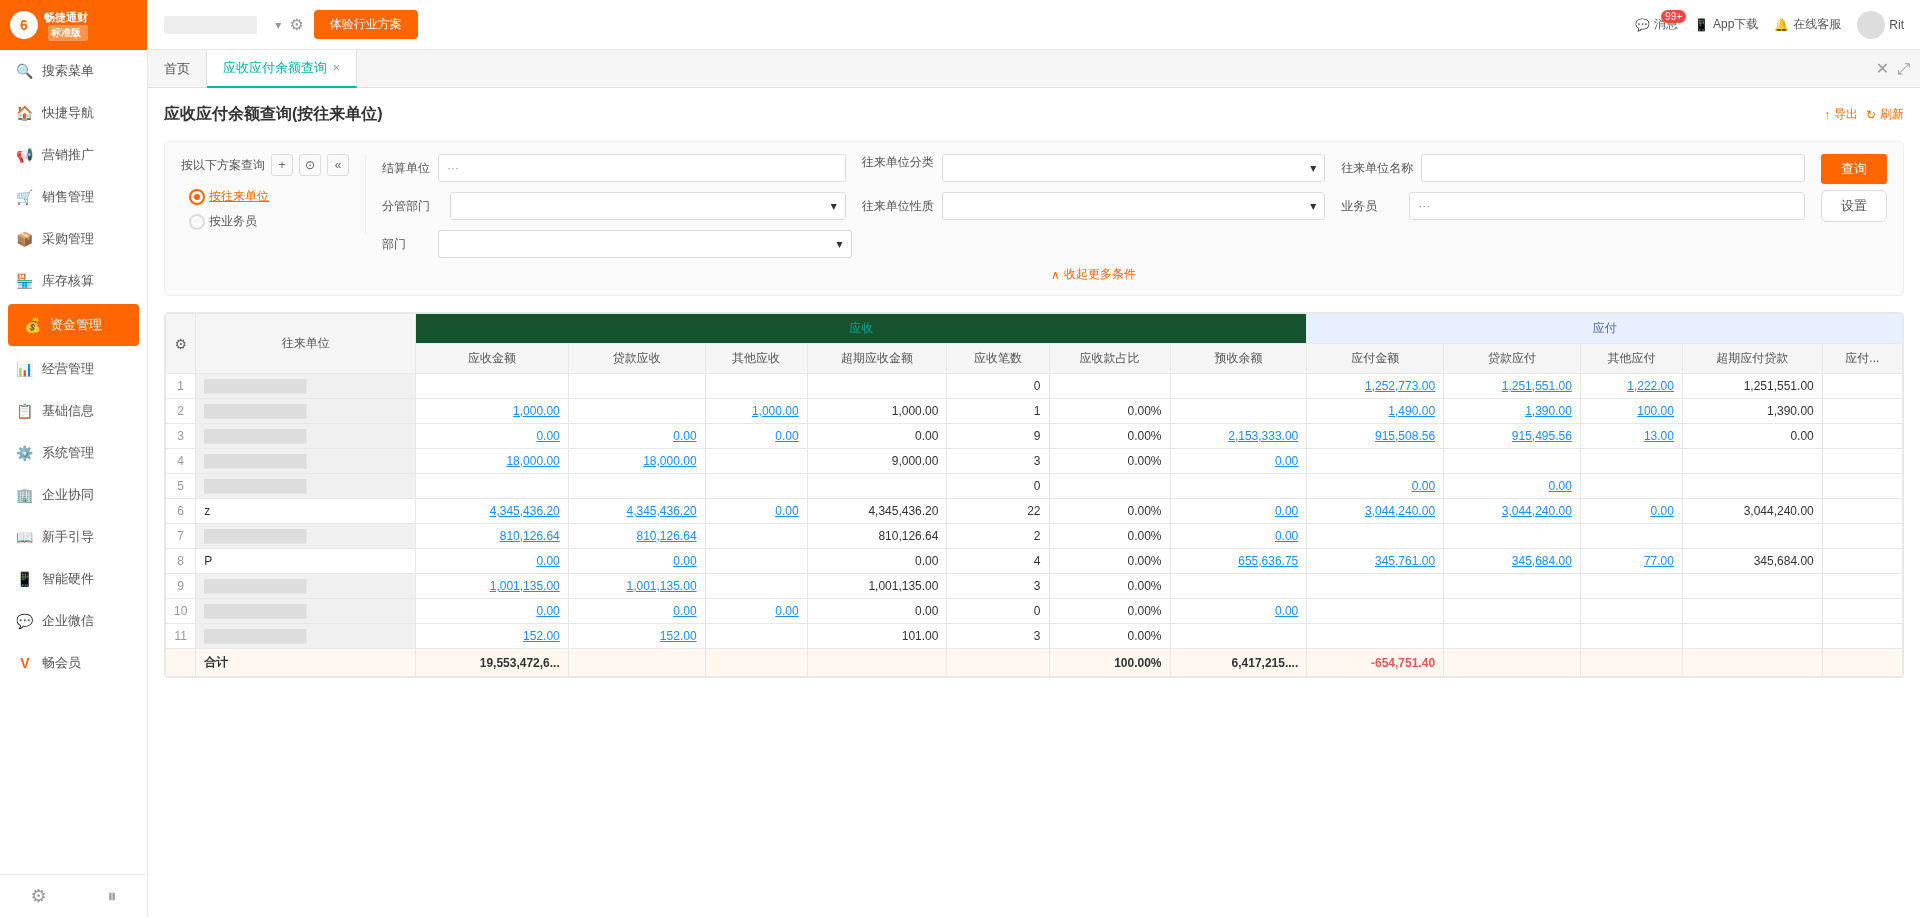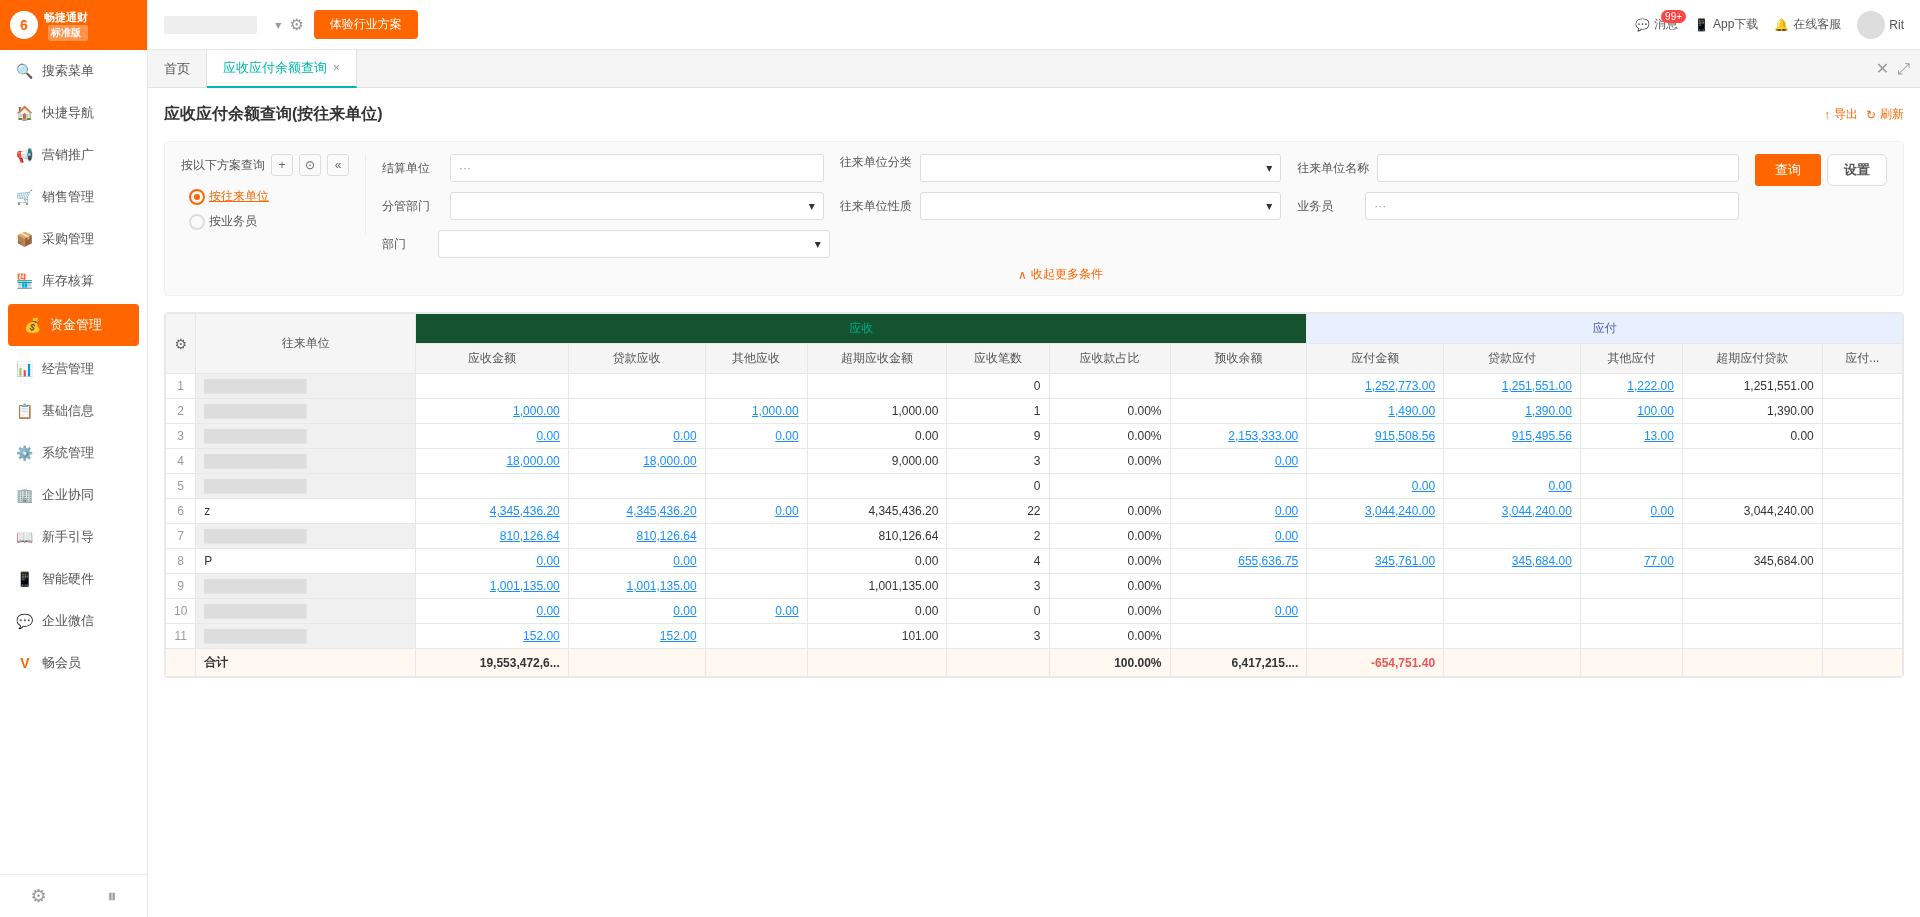--- a/index.html
+++ b/index.html
@@ -53,22 +53,22 @@
     .filter-area { background: #fafafa; border: 1px solid #f0f0f0; border-radius: 4px; padding: 12px 16px; margin-bottom: 16px; }
     .filter-icon-btn { width: 22px; height: 22px; border: 1px solid #ddd; border-radius: 3px; display: flex; align-items: center; justify-content: center; cursor: pointer; color: #666; font-size: 12px; }
     .filter-group-option { display: flex; align-items: center; gap: 4px; padding: 4px 8px; cursor: pointer; border-radius: 3px; font-size: 12px; color: #555; }
     .filter-group-option.active { color: #ff6600; text-decoration: underline; }
     .filter-input { flex: 1; height: 28px; border: 1px solid #ddd; border-radius: 3px; padding: 0 8px; font-size: 12px; color: #333; background: #fff; display: flex; align-items: center; gap: 4px; }
     .filter-select { flex: 1; height: 28px; border: 1px solid #ddd; border-radius: 3px; padding: 0 8px; font-size: 12px; color: #333; background: #fff; display: flex; align-items: center; justify-content: space-between; cursor: pointer; }
     .collapse-btn { display: flex; align-items: center; justify-content: center; color: #ff6600; cursor: pointer; font-size: 12px; gap: 4px; margin-top: 4px; }
 
     
     .query-btn { background: #ff6600; color: #fff; border: none; padding: 6px 20px; border-radius: 3px; cursor: pointer; font-size: 13px; }
-    .settings-btn { background: #fff; color: #555; border: 1px solid #ddd; padding: 6px 16px; border-radius: 6px; cursor: pointer; font-size: 13px; font-weight: bold; }
-    .query-settings-col { display: flex; flex-direction: row; gap: 6px; }
+    .settings-btn { background: #fff; color: #555; border: 1px solid #ddd; padding: 6px 16px; border-radius: 6px; cursor: pointer; font-size: 13px; }
+    .query-settings-col { display: flex; flex-direction: column; gap: 6px; }
 
     
     .data-table-wrap { border: 1px solid #e8e8e8; border-radius: 4px; overflow: hidden; }
     .data-table { width: 100%; border-collapse: collapse; font-size: 12px; }
     .data-table th { background: #f5f5f5; border: 1px solid #e8e8e8; padding: 6px 8px; text-align: center; color: #555; font-weight: 500; white-space: nowrap; }
     .data-table td { border: 1px solid #e8e8e8; padding: 5px 8px; text-align: center; color: #333; white-space: nowrap; background: #fff; }
     .data-table .row-num { color: #999; width: 30px; }
     .data-table .col-entity { text-align: left; min-width: 140px; }
     .data-table .col-num { text-align: right; }
     .data-table .link { color: #1890ff; text-decoration: underline; cursor: pointer; }
@@ -242,21 +242,21 @@
           </div>
           <div class="filter-group-option">
             <div style="width:16px;height:16px;border-radius:50%;border:2px solid #ddd;display:flex;align-items:center;justify-content:center;"></div>
             <span style="font-size:12px;">按业务员</span>
           </div>
         </div>
 
         <div style="flex:1;">
 
           <div style="display:flex; gap:16px; margin-bottom:10px; align-items:center;">
-            <div style="display:flex; align-items:center; gap:20px; flex:1;">
+            <div style="display:flex; align-items:center; gap:8px; flex:1;">
               <span style="color:#555;font-size:12px;white-space:nowrap;min-width:48px;">结算单位</span>
               <div class="filter-input">
                 <span style="color:#999;font-size:12px;">···</span>
               </div>
             </div>
             <div style="display:flex; align-items:flex-start; gap:8px; flex:1;">
               <span style="color:#555;font-size:12px;white-space:nowrap;min-width:60px;">往来单位分类</span>
               <div class="filter-select">
                 <span style="color:#999;"></span>
                 <span>▾</span>

